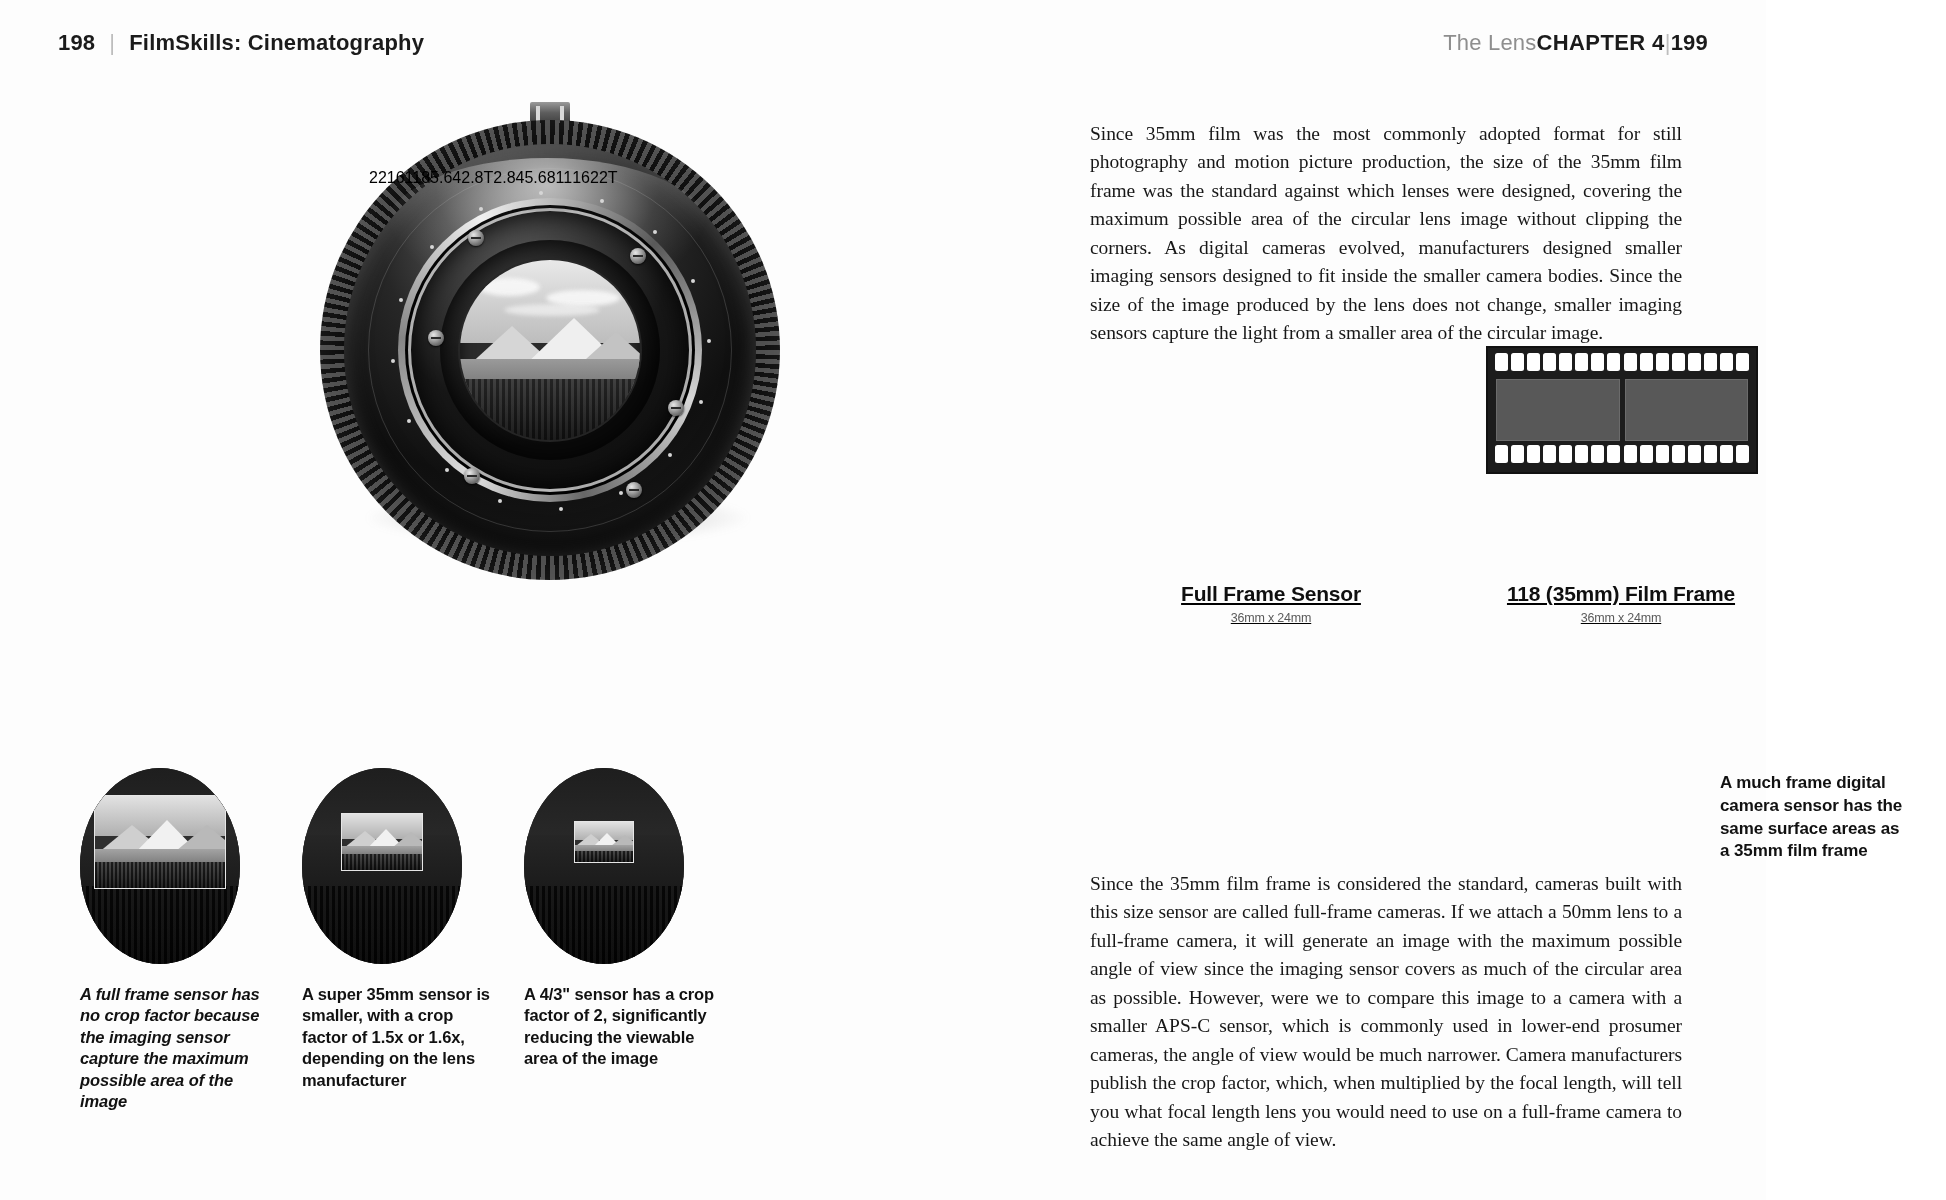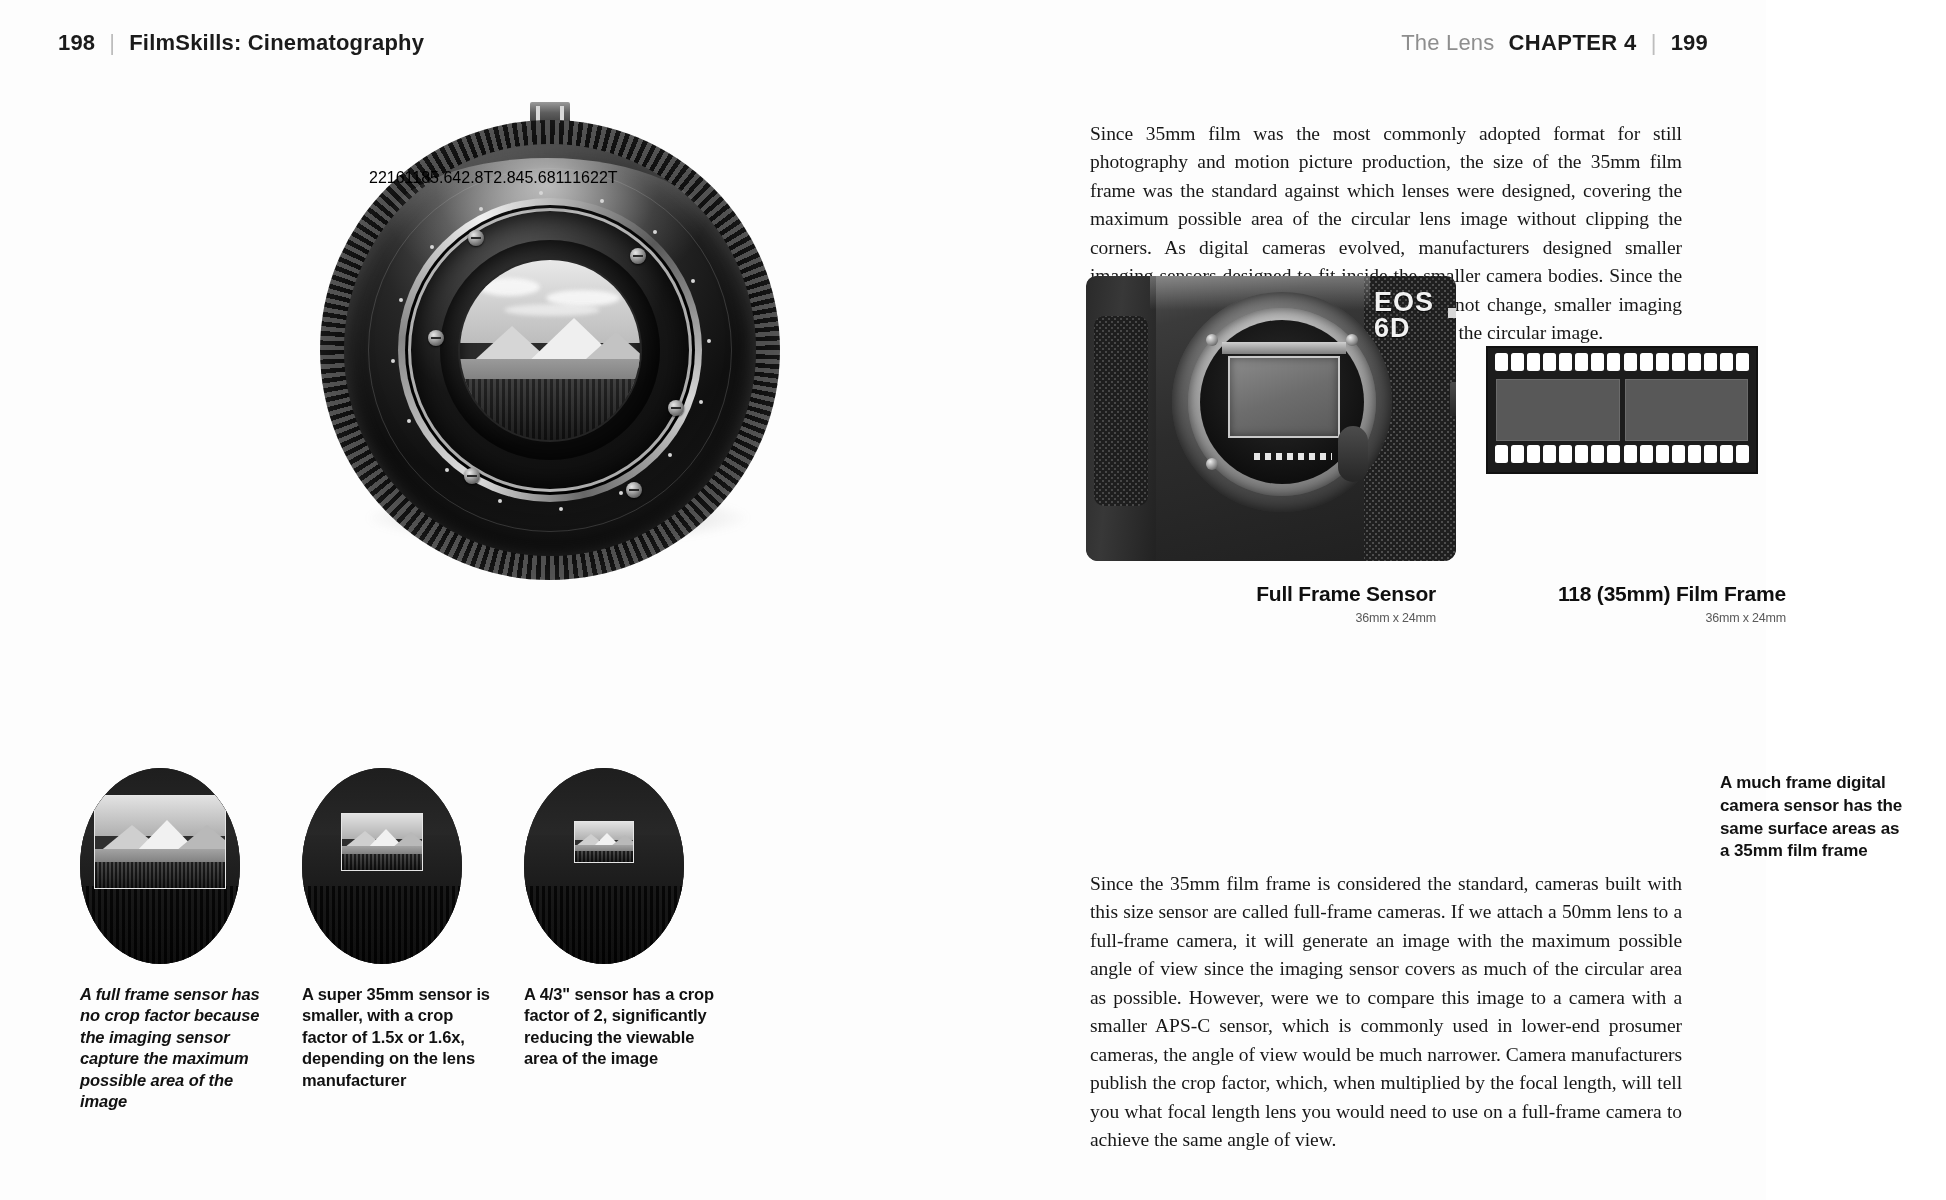--- a/index.html
+++ b/index.html
@@ -16,21 +16,21 @@
   }
 
   
   .head-left {
     position: absolute; left: 58px; top: 30px;
     display: flex; align-items: baseline; gap: 14px;
     font-size: 22px; letter-spacing: .2px;
   }
   .head-right {
     position: absolute; right: 58px; top: 30px;
-    display: flex; align-items: baseline; gap: 14px;
+    display: flex; align-items: baseline; 
     font-size: 22px; letter-spacing: .2px;
   }
   .folio { font-weight: 700; color: #1b1b1b; }
   .rule  { color: #bdbdbd; font-weight: 400; }
   .bookname { font-weight: 700; color: #1b1b1b; }
   .sectname { color: #8e8e8e; font-weight: 400; }
   .chapname { font-weight: 700; color: #1b1b1b; letter-spacing: .4px; }
 
   
   .left-col { position: absolute; left: 0; top: 0; width: 1090px; height: 1200px; }
@@ -297,21 +297,21 @@
              justify-content:space-between; padding:0 7px; }
   .perf-row.top{ top:5px; }
   .perf-row.bot{ bottom:5px; }
   .perf{ width:13px; height:18px; background:#ffffff; border-radius:2.5px; }
   .frames{ position:absolute; left:8px; right:8px; top:31px; bottom:31px;
            display:flex; gap:5px; }
   .frame-cell{ flex:1; background:#585858; border:1px solid #6b6b6b; }
 
   .fig-caps{ position:absolute; left:-4px; top:582px; width:690px; }
   .fig-cap{
-    position:absolute; text-align:right;
+    position:absolute; text-align:center;text-decoration:underline;
   }
   .fig-cap .t{ font-weight:700; font-size:21px; color:#0f0f0f; letter-spacing:-0.2px; }
   .fig-cap .s{ font-size:12.5px; color:#5a5a5a; margin-top:5px; letter-spacing:-0.2px; }
 
   .margin-note{
     position:absolute; left:630px; top:772px; width:190px;
     font-weight:700; font-size:17px; line-height:1.34; color:#111;
     letter-spacing:-0.1px;
   }
 </style>
@@ -430,48 +430,20 @@
         </div>
       </div>
   </div>
 
   <div class="right-col">
 
     <div class="body-text p1">Since 35mm film was the most commonly adopted format for still photography and motion picture production, the size of the 35mm film frame was the standard against which lenses were designed, covering the maximum possible area of the circular lens image without clipping the corners. As digital cameras evolved, manufacturers designed smaller imaging sensors designed to fit inside the smaller camera bodies. Since the size of the image produced by the lens does not change, smaller imaging sensors capture the light from a smaller area of the circular image.</div>
 
     <div class="figure-row">
 
-      <div class="camera">
-        <div class="cam-grip"></div>
-        <div class="cam-right-tex"></div>
-        <div class="cam-shadowtop"></div>
-        <div class="cam-strapnub"></div>
-        <div class="cam-sidebtn"></div>
-
-        <div class="mount-outer">
-          <div class="mount-inner">
-            <div class="mount-cavity">
-              <div class="sensor-bar"></div>
-              <div class="sensor"></div>
-              <div class="contacts"></div>
-            </div>
-            <div class="mount-screw" style="left:18px;top:26px;"></div>
-            <div class="mount-screw" style="right:18px;top:26px;"></div>
-            <div class="mount-screw" style="left:18px;bottom:26px;"></div>
-            <div class="mount-screw" style="right:18px;bottom:26px;"></div>
-          </div>
-        </div>
-
-        <div class="cam-nub"></div>
-
-        <div class="eos-badge">
-          <div class="l1">EOS</div>
-          <div class="l2">6D</div>
-        </div>
-      </div>
 
       <div class="filmstrip">
         <div class="perf-row top" id="perf-top">
             <i class="perf"></i>
             <i class="perf"></i>
             <i class="perf"></i>
             <i class="perf"></i>
             <i class="perf"></i>
             <i class="perf"></i>
             <i class="perf"></i>

